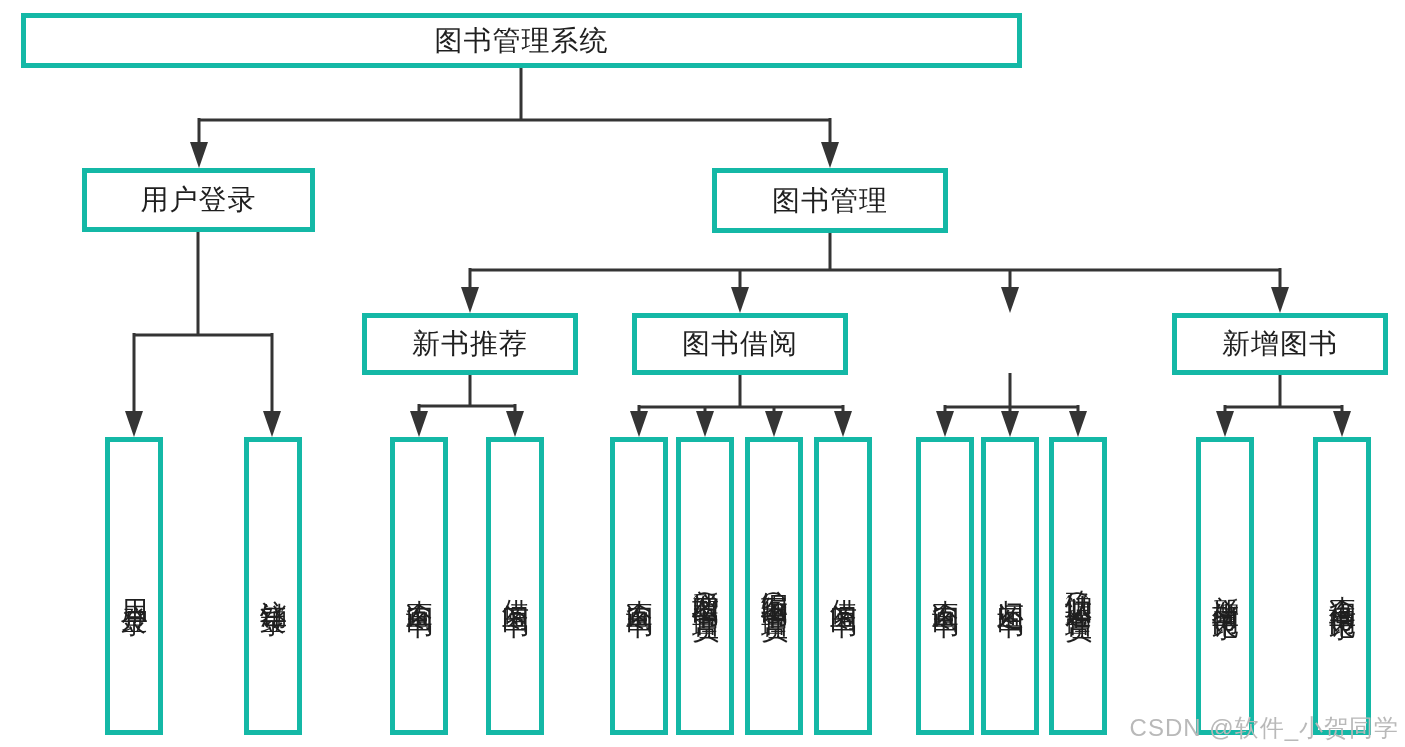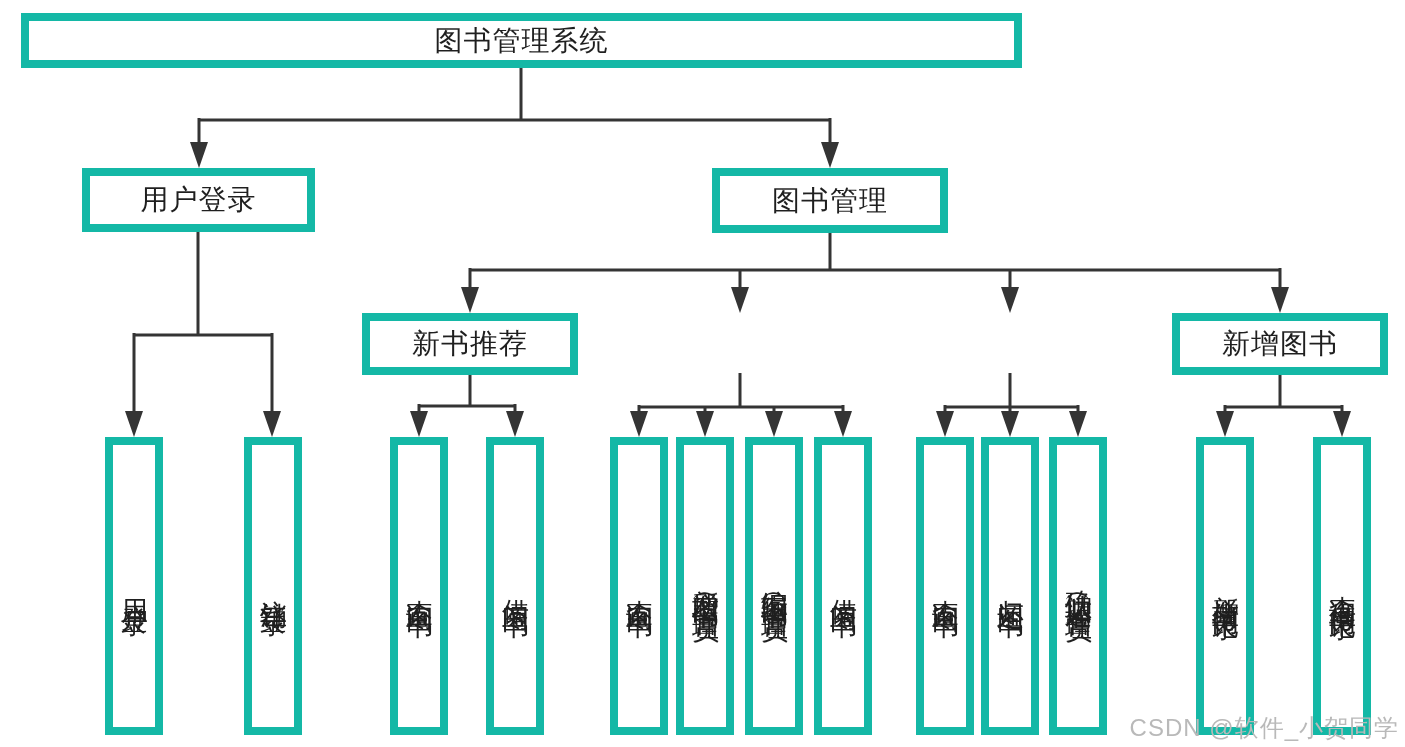--- a/index.html
+++ b/index.html
@@ -13,21 +13,21 @@
   }
   svg.connectors {
     position: absolute;
     left: 0; top: 0;
     width: 1405px; height: 747px;
     z-index: 1;
   }
   .node {
     position: absolute;
     background: #ffffff;
-    border: 8px solid #14b8a6;
+    border: 5px solid #14b8a6;
     box-sizing: border-box;
     display: flex;
     align-items: center;
     justify-content: center;
     color: #1f1f1f;
     z-index: 2;
   }
   .h-node { font-size: 28px; letter-spacing: 1px; white-space: nowrap; }
   .v-node .vtext {
     writing-mode: vertical-rl;
@@ -83,20 +83,21 @@
       <polygon points="1333,411 1351,411 1342,437"></polygon>
     </g>
   </svg>
 
   <div class="node h-node" style="left:21px; top:13px; width:1001px; height:55px;">图书管理系统</div>
 
   <div class="node h-node" style="left:82px; top:168px; width:233px; height:64px;">用户登录</div>
   <div class="node h-node" style="left:362px; top:313px; width:216px; height:62px;">新书推荐</div>
 
   <div class="node h-node" style="left:712px; top:168px; width:236px; height:65px;">图书管理</div>
+  <div class="node h-node" style="left:632px; top:313px; width:216px; height:62px;">图书借阅</div>
   <div class="node h-node" style="left:1172px; top:313px; width:216px; height:62px;">新增图书</div>
 
   <div class="node v-node" style="left:105px; top:437px; width:58px; height:298px;">
     <span class="vtext">用户登录</span>
   </div>
   <div class="node v-node" style="left:244px; top:437px; width:58px; height:298px;">
     <span class="vtext">注销登录</span>
   </div>
 
   <div class="node v-node" style="left:390px; top:437px; width:58px; height:298px;">

